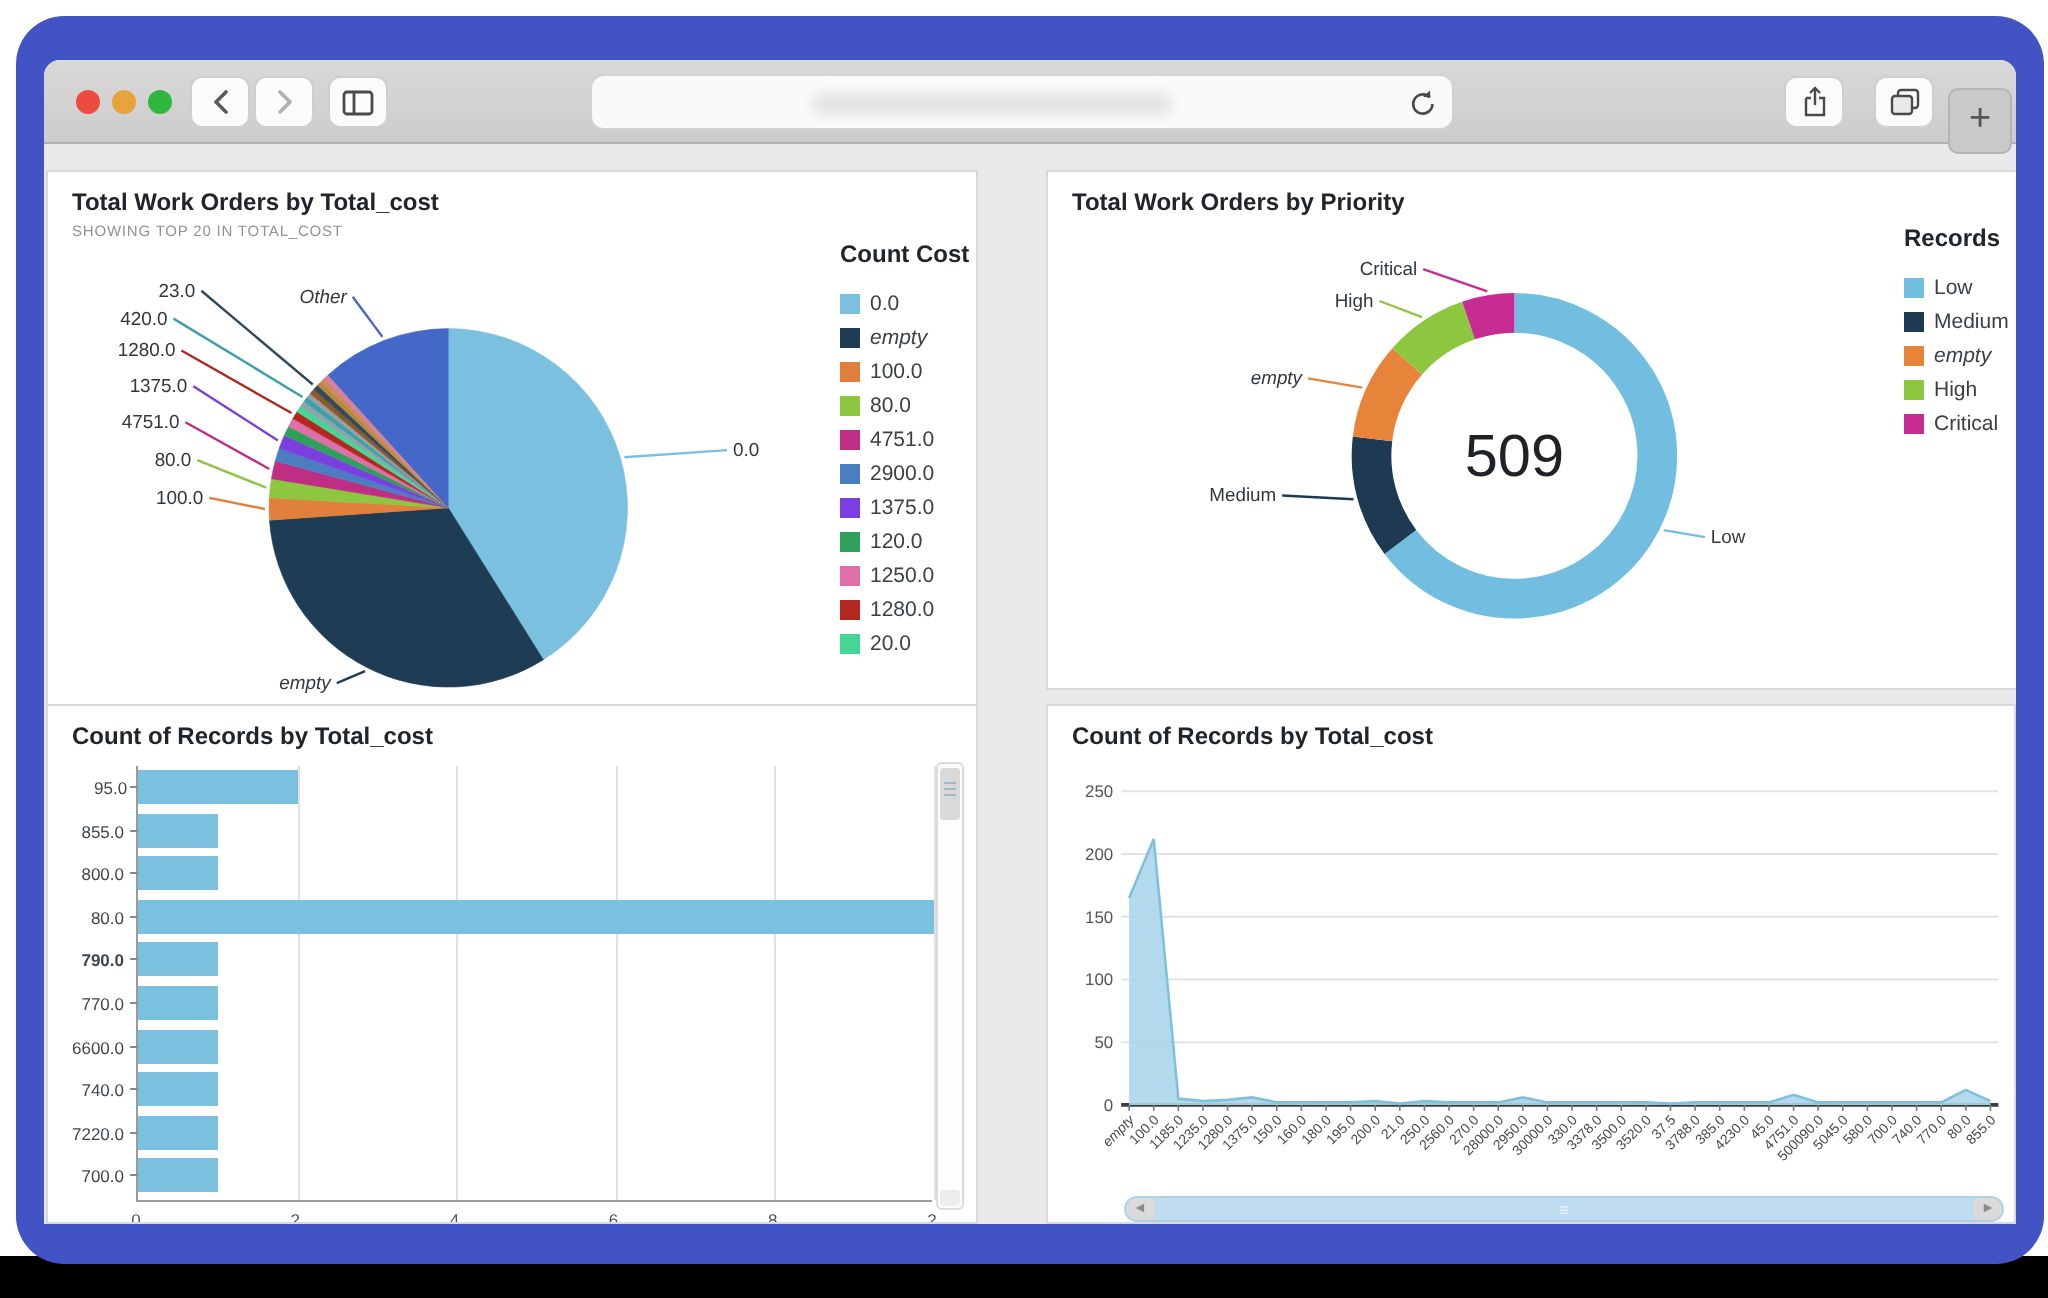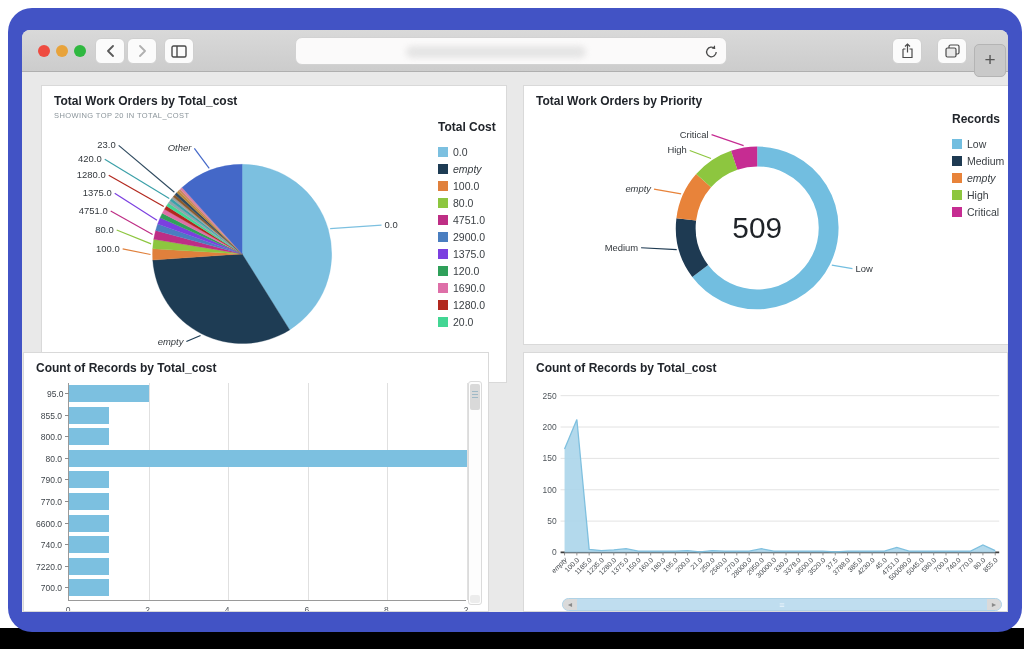--- a/index.html
+++ b/index.html
@@ -11,21 +11,21 @@
   .toolbar { position:absolute; left:0; top:0; right:0; height:42px; background:linear-gradient(#D9D9D9,#CCCCCC); border-bottom:1px solid #AFAFAF; }
   .tl { position:absolute; top:15px; width:12px; height:12px; border-radius:50%; }
   .tb-btn { position:absolute; top:8px; width:30px; height:26px; background:#FBFBFB; border:1px solid #CFCFCF; border-radius:6px; display:flex; align-items:center; justify-content:center; }
   .addr { position:absolute; left:273px; top:7px; width:432px; height:28px; background:#FBFAFA; border:1px solid #D2D2D2; border-radius:7px; }
   .addr .blur { position:absolute; left:110px; top:8px; width:180px; height:12px; background:#D9D9D9; border-radius:6px; filter:blur(3px); opacity:.65; }
   .addr svg { position:absolute; right:7px; top:6px; }
   .newtab { position:absolute; right:2px; top:14px; width:32px; height:33px; background:#C9C9C9; border:1px solid #B4B4B4; border-radius:5px; color:#555; font-size:19px; line-height:30px; text-align:center; z-index:6; }
   
   .content { position:absolute; left:0; top:42px; right:0; bottom:0; background:#E9E9E9; }
   .panel { position:absolute; background:#fff; border:1px solid #D9D9D9; overflow:hidden; }
-  .p1 { left:19px; top:13px; width:466px; height:298px; }
+  .p1 { left:1px; top:13px; width:466px; height:298px; }
   .p2 { left:501px; top:13px; width:519px; height:260px; }
   .p3 { left:1px; top:280px; width:466px; height:260px; }
   .p4 { left:501px; top:280px; width:485px; height:260px; }
   .ptitle { position:absolute; left:12px; top:8px; font-size:12px; font-weight:bold; color:#21252B; }
   .psub { position:absolute; left:12px; top:25px; font-size:7.5px; letter-spacing:.4px; color:#8A949A; }
   .chart-svg { position:absolute; left:0; top:0; width:100%; height:100%; }
   
   .legend { position:absolute; }
   .l1 { left:396px; top:34px; }
   .l2 { left:428px; top:26px; }
@@ -146,21 +146,21 @@
             <polyline points="132.95393926196786,88.0828487571009 77,41" fill="none" stroke="#2F4A5F" stroke-width="1.2"></polyline>
             <text x="74" y="44" text-anchor="end" font-size="9.5" fill="#33383D" font-style="normal">23.0</text>
             <path d="M201,150 L135.3928235320729,88.39076046641809 A90,90 0 0 1 137.1607743384953,86.56063314518752 Z" fill="#B8893B" stroke="#B8893B" stroke-width="0.3"></path>
             <path d="M201,150 L137.1607743384953,86.56063314518752 A90,90 0 0 1 138.7751727940314,84.97638214319856 Z" fill="#C98A5E" stroke="#C98A5E" stroke-width="0.3"></path>
             <path d="M201,150 L138.7751727940314,84.97638214319856 A90,90 0 0 1 140.63829811169515,83.24324045351351 Z" fill="#D77FA3" stroke="#D77FA3" stroke-width="0.3"></path>
             <path d="M201,150 L140.63829811169515,83.24324045351351 A90,90 0 0 1 200.99999999999997,60 Z" fill="#4468C8" stroke="#4468C8" stroke-width="0.3"></path>
             <polyline points="167.9402235674581,64.14517379768131 153,44" fill="none" stroke="#4468C8" stroke-width="1.2"></polyline>
             <text x="150" y="47" text-anchor="end" font-size="9.5" fill="#33383D" font-style="italic">Other</text>
           </svg>
         <div class="legend l1">
-          <div class="ltitle">Total Cost</div>
+          <div class="ltitle">Count Cost</div>
           <ul id="legend-pie">
               <li>
                 <span class="sw" style="background: rgb(124, 192, 224);"></span>
                 <span>0.0</span>
               </li>
               <li>
                 <span class="sw" style="background: rgb(30, 60, 84);"></span>
                 <span class="it">empty</span>
               </li>
               <li>
@@ -182,21 +182,21 @@
               <li>
                 <span class="sw" style="background: rgb(123, 63, 224);"></span>
                 <span>1375.0</span>
               </li>
               <li>
                 <span class="sw" style="background: rgb(47, 160, 90);"></span>
                 <span>120.0</span>
               </li>
               <li>
                 <span class="sw" style="background: rgb(222, 111, 168);"></span>
-                <span>1690.0</span>
+                <span>1250.0</span>
               </li>
               <li>
                 <span class="sw" style="background: rgb(178, 40, 30);"></span>
                 <span>1280.0</span>
               </li>
               <li>
                 <span class="sw" style="background: rgb(67, 214, 148);"></span>
                 <span>20.0</span>
               </li>
             </ul>
@@ -271,21 +271,21 @@
           </div>
         <div id="bar-cats">
             <div class="bar-cat" style="top: 36px; padding-left: 23px;">95.0</div>
             <div class="cat-tick" style="top: 40px;"></div>
             <div class="bar-cat" style="top: 57.6px;">855.0</div>
             <div class="cat-tick" style="top: 61.6px;"></div>
             <div class="bar-cat" style="top: 79.2px;">800.0</div>
             <div class="cat-tick" style="top: 83.2px;"></div>
             <div class="bar-cat" style="top: 100.8px;">80.0</div>
             <div class="cat-tick" style="top: 104.8px;"></div>
-            <div class="bar-cat" style="top: 122.4px;">790.0</div>
+            <div class="bar-cat" style="top: 122.4px; font-weight: bold;">790.0</div>
             <div class="cat-tick" style="top: 126.4px;"></div>
             <div class="bar-cat" style="top: 144px;">770.0</div>
             <div class="cat-tick" style="top: 148px;"></div>
             <div class="bar-cat" style="top: 165.6px;">6600.0</div>
             <div class="cat-tick" style="top: 169.6px;"></div>
             <div class="bar-cat" style="top: 187.2px;">740.0</div>
             <div class="cat-tick" style="top: 191.2px;"></div>
             <div class="bar-cat" style="top: 208.8px;">7220.0</div>
             <div class="cat-tick" style="top: 212.8px;"></div>
             <div class="bar-cat" style="top: 230.4px;">700.0</div>

